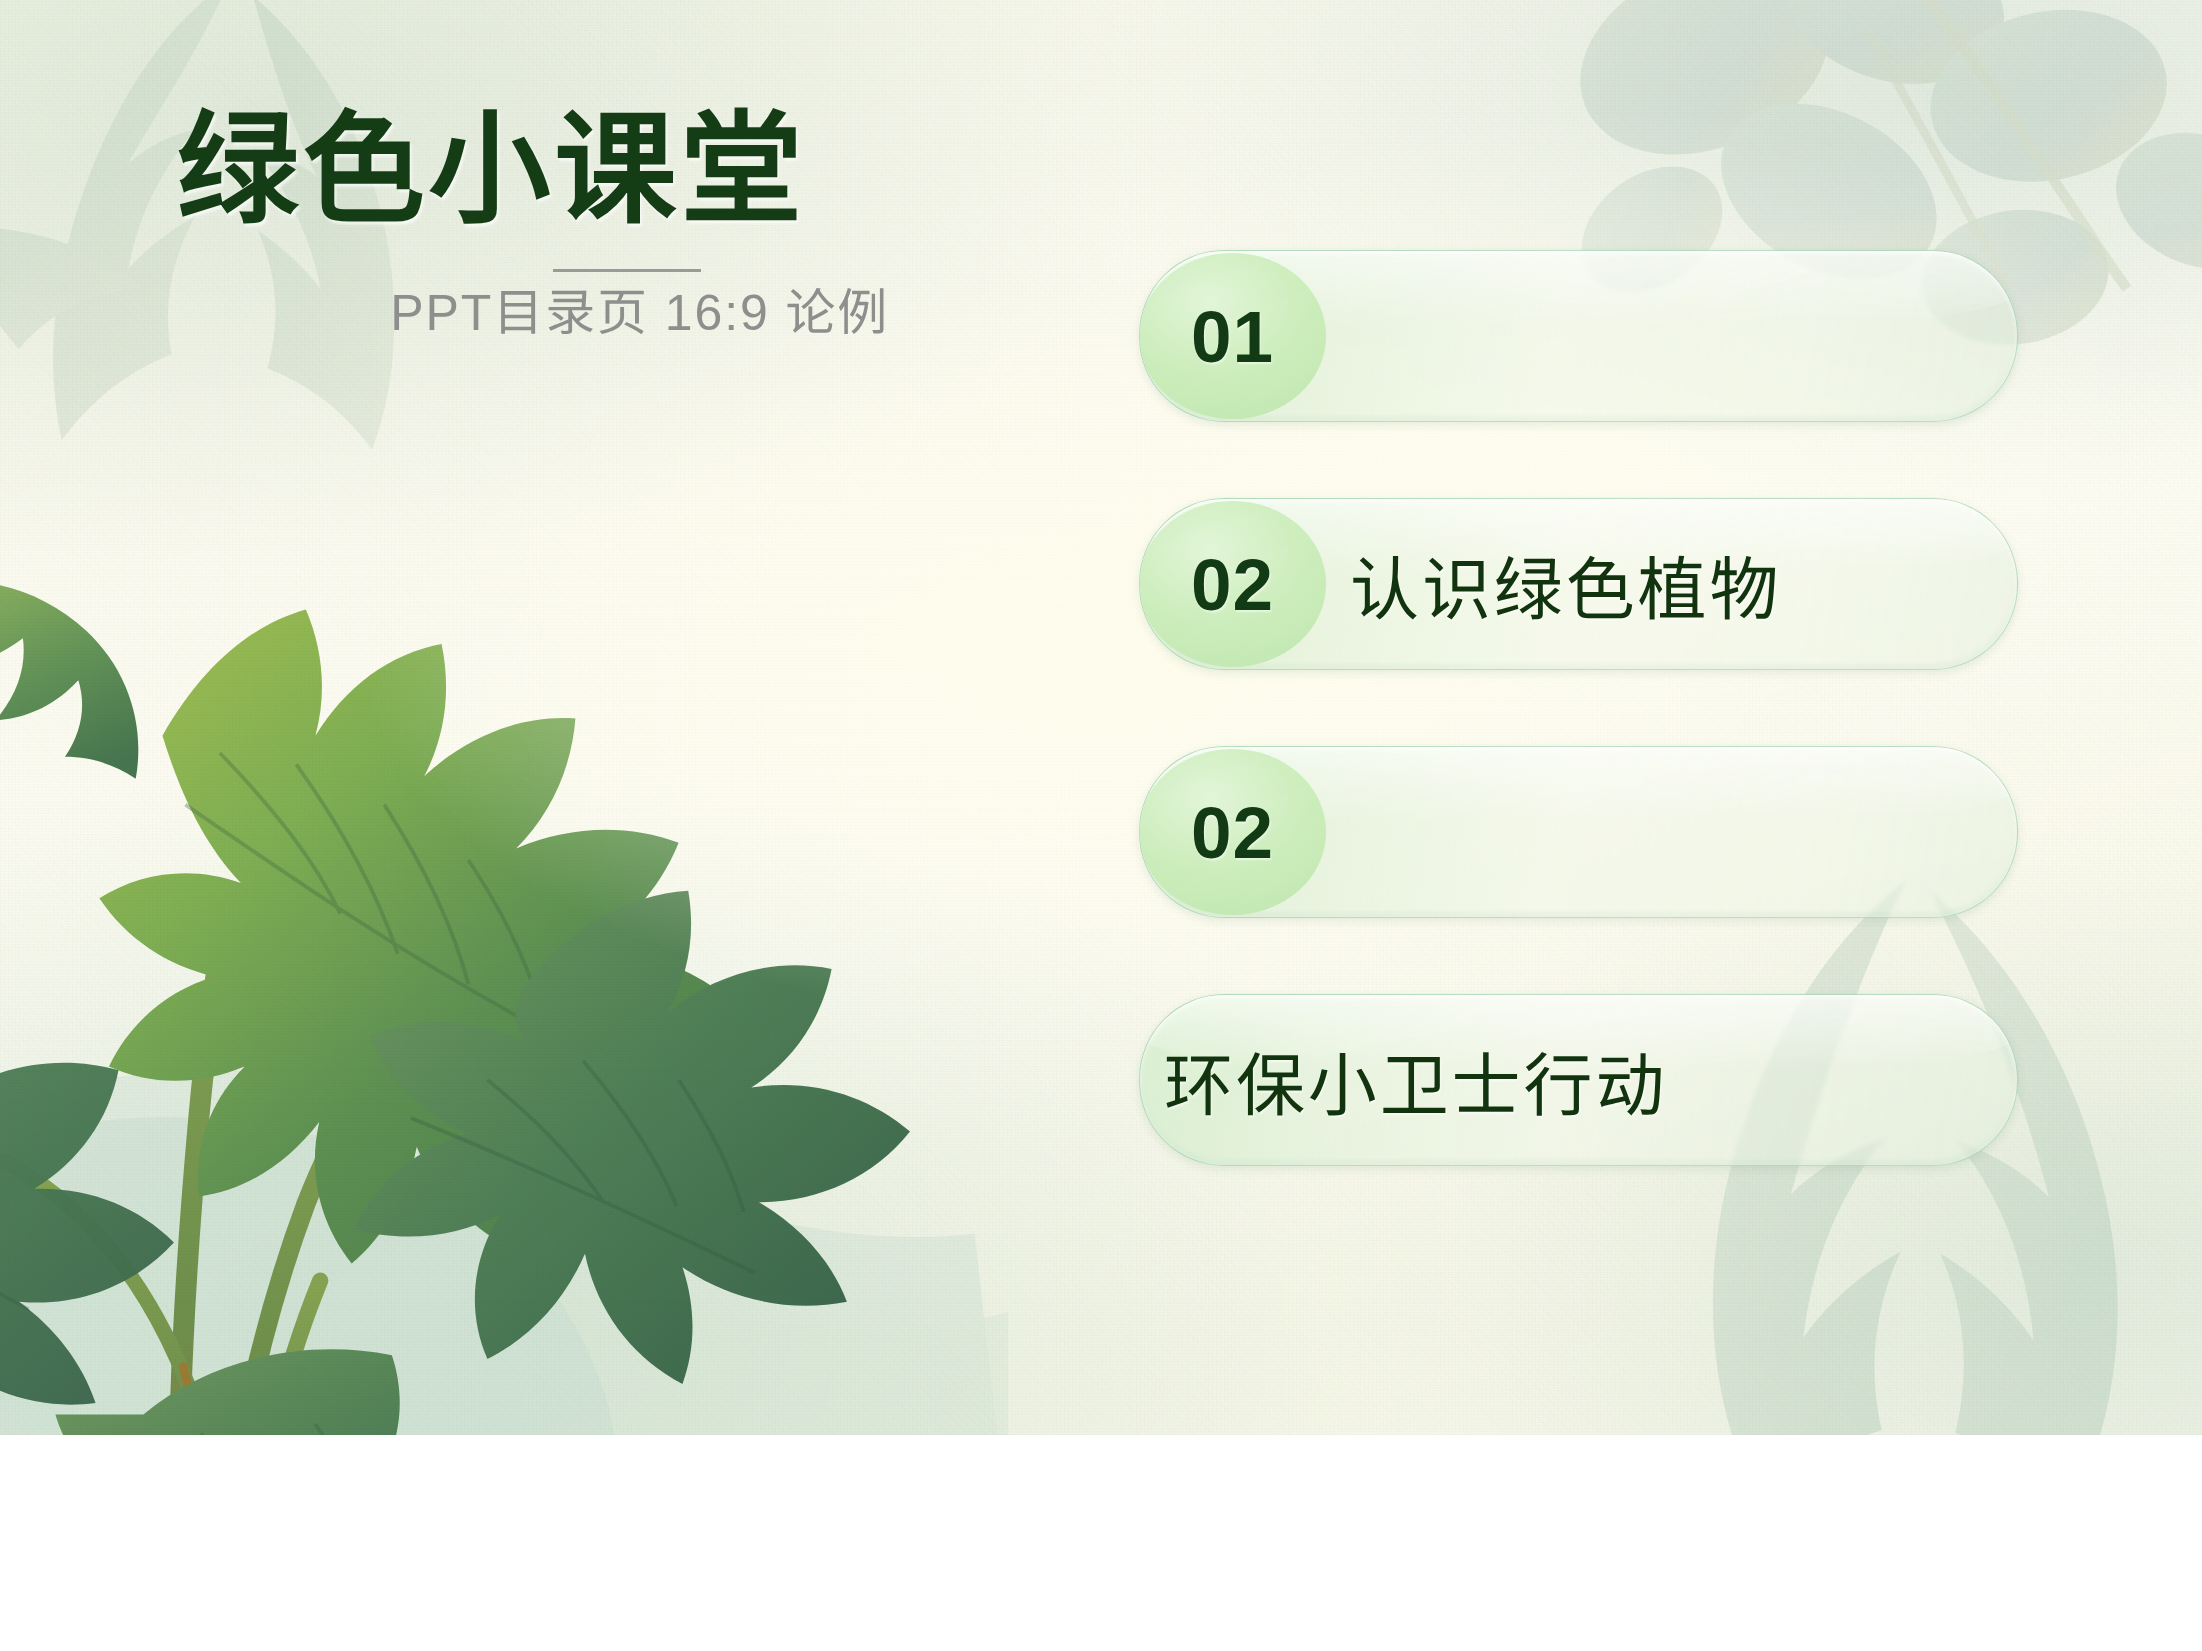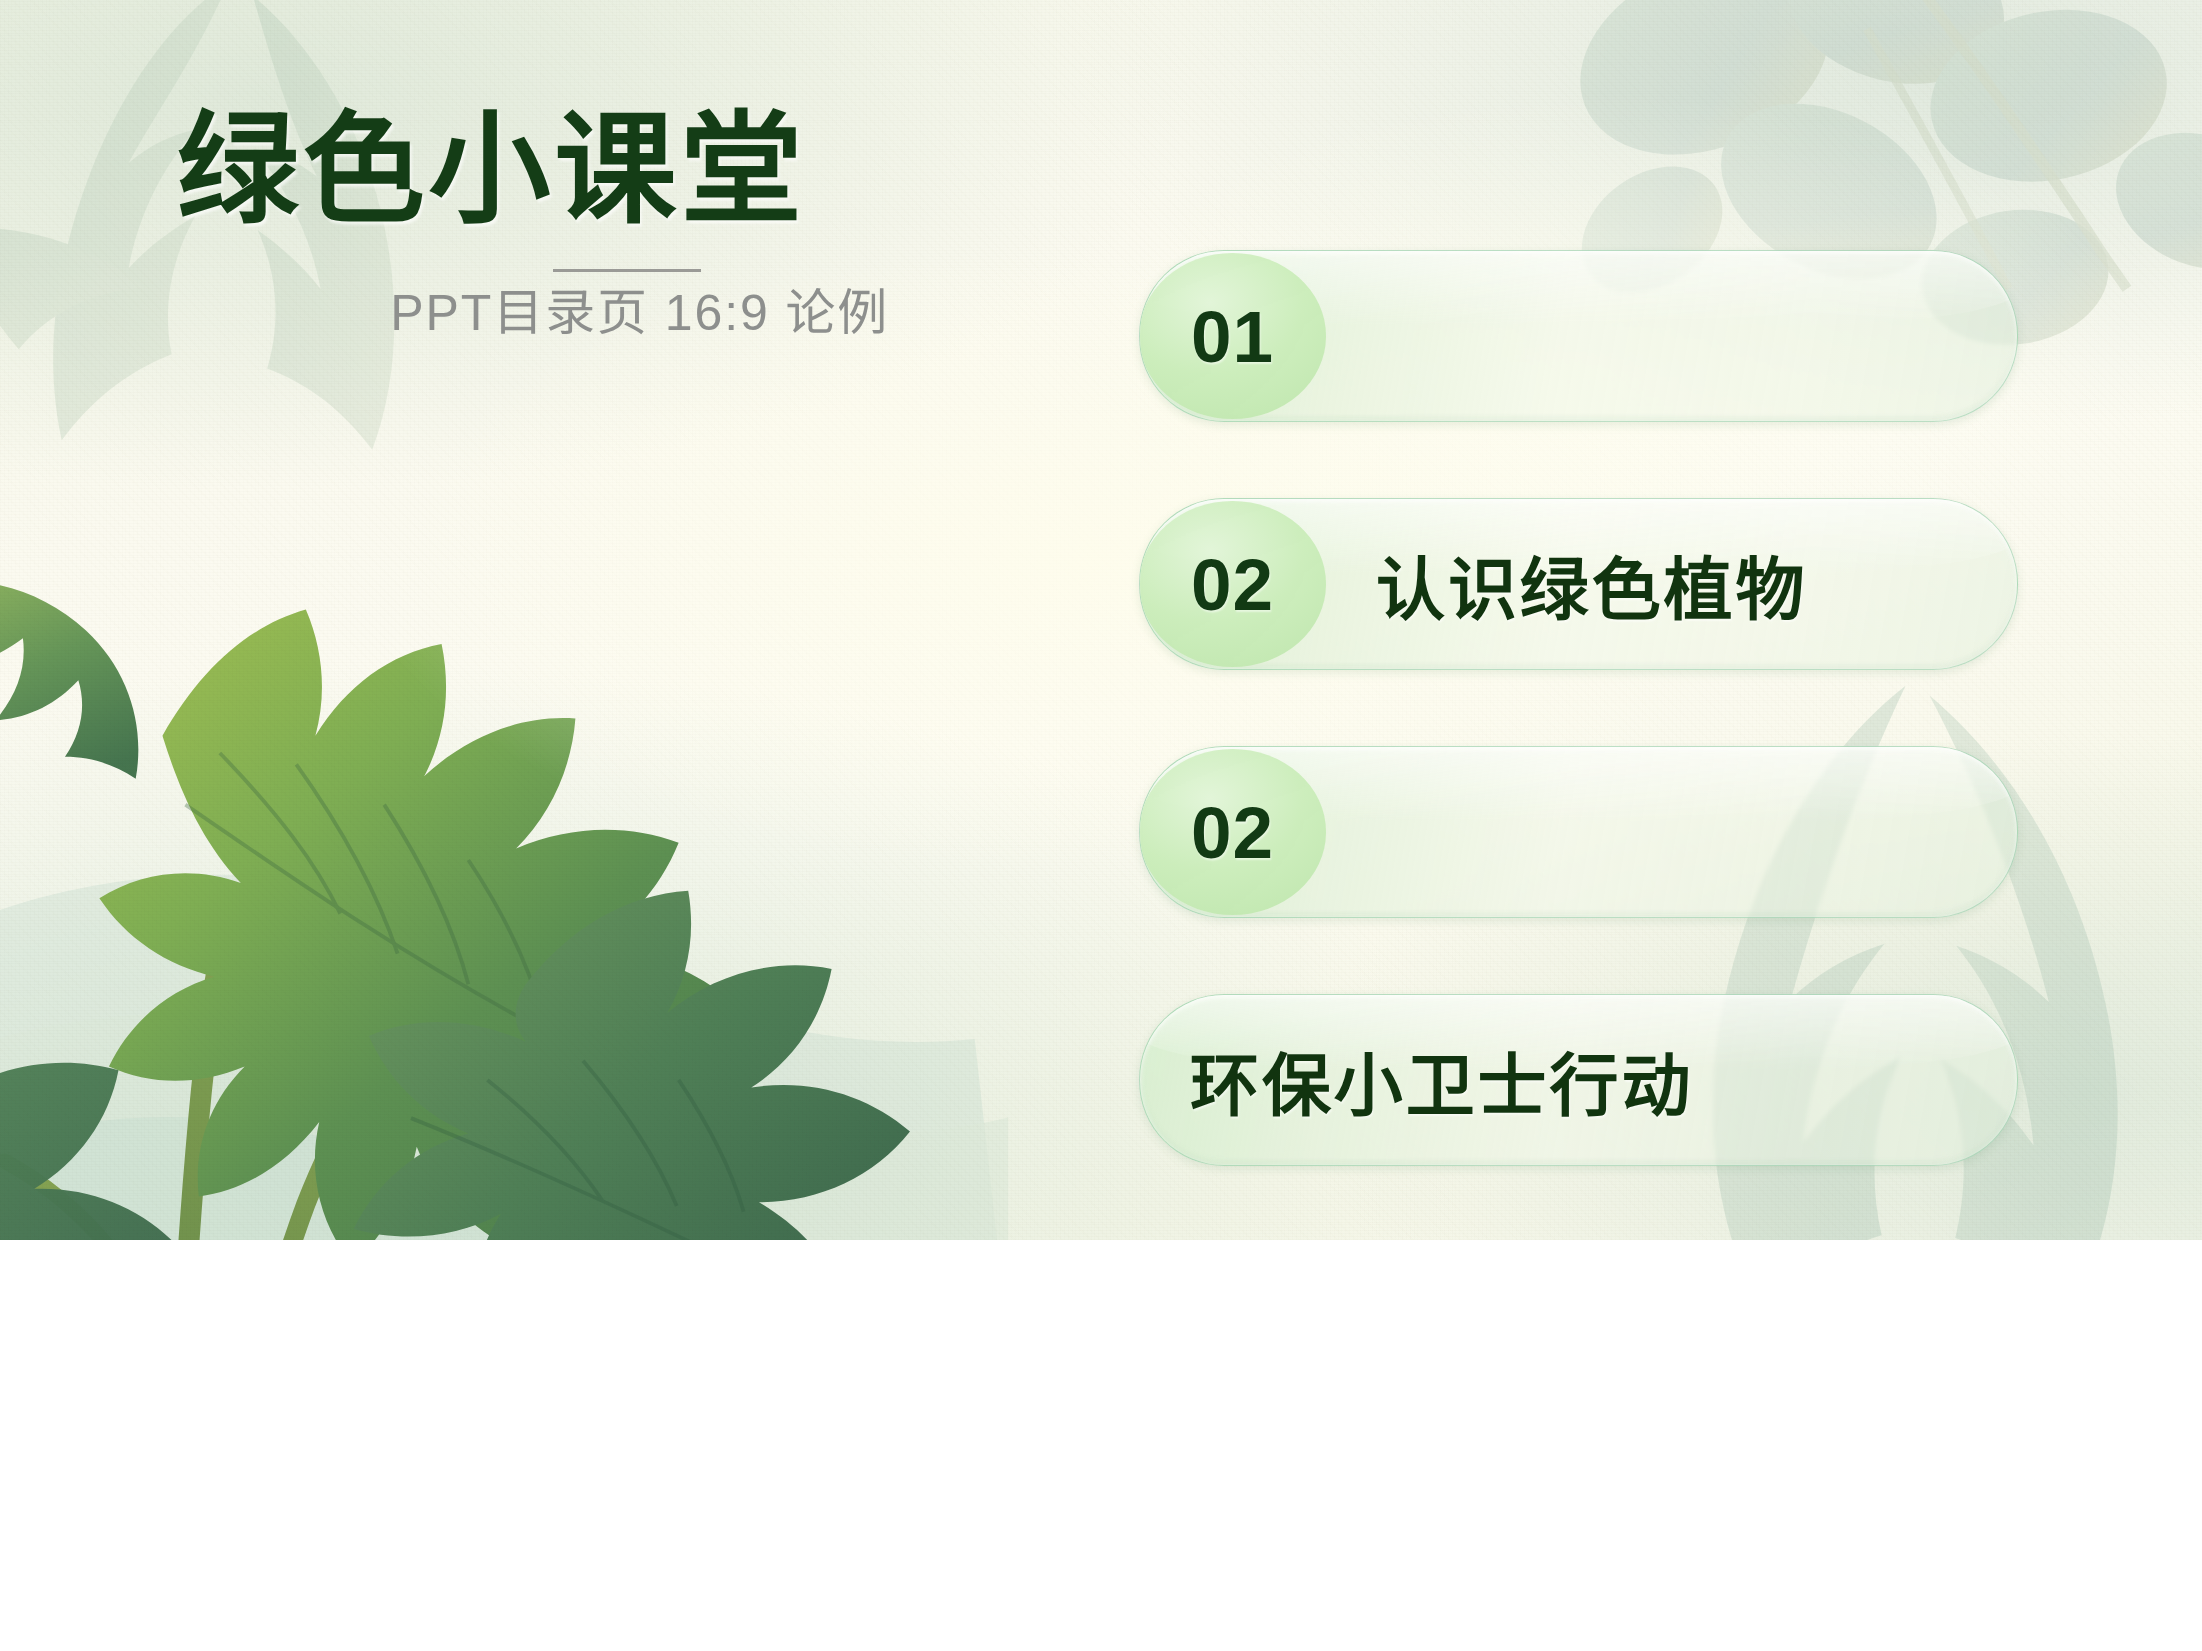--- a/index.html
+++ b/index.html
@@ -4,21 +4,21 @@
 <title>绿色小课堂 - PPT目录页</title>
 <style>
   html, body {
     margin: 0;
     padding: 0;
     background: #ffffff;
   }
   #slide {
     position: relative;
     width: 2202px;
-    height: 1240px;
+    height: 1435px;
     overflow: hidden;
     font-family: "Liberation Sans", "DejaVu Sans", sans-serif;
     background: #f7f8ec;
   }
 
   
   .bg-base {
     position: absolute; inset: 0;
     background:
       radial-gradient(ellipse 60% 45% at 12% 8%,  rgba(206,222,206,0.55) 0%, rgba(206,222,206,0) 70%),
@@ -147,23 +147,23 @@
   .num-text {
     font-size: 73px;
     font-weight: 700;
     color: #123a14;
     letter-spacing: 1px;
     text-shadow: 1px 1.9px 1.9px rgba(255,255,255,0.5);
   }
   .item-label {
     position: relative;
     z-index: 2;
-    margin-left: 50px;
+    margin-left: 24px;
     font-size: 69px;
-    font-weight: 700;
+    font-weight: 400;
     color: #11340f;
     letter-spacing: 2.9px;
     white-space: nowrap;
     text-shadow: 1px 1.9px 1.9px rgba(255,255,255,0.55);
   }
 </style>
 </head>
 <body>
 
 <div id="slide">

